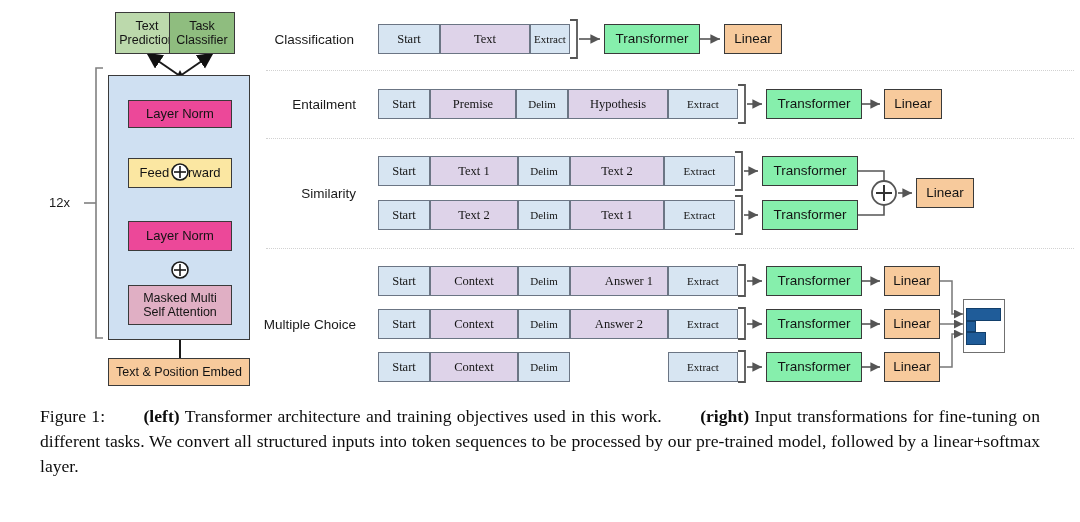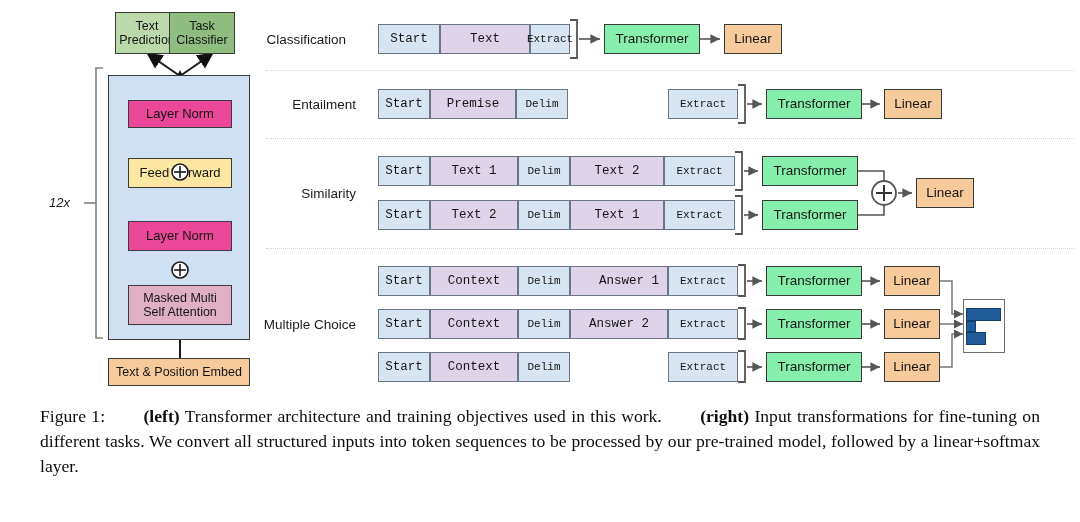--- a/index.html
+++ b/index.html
@@ -18,21 +18,21 @@
     display:flex;align-items:center;justify-content:center;
     text-align:center;line-height:1.12;
     font-family:"Liberation Sans", sans-serif;
     color:#141414;
   }
   .seg{
     position:absolute;box-sizing:border-box;
     border:1.2px solid #6b7584;
     display:flex;align-items:center;justify-content:center;
     font-size:12.5px;color:#141414;
-    font-family:Liberation Mono, monospace;
+    font-family:Liberation Serif, serif;
   }
   .c-blue{background:#d7e5f2;}
   .c-lav{background:#ded3e9;}
   .c-green{background:#86efac;}
   .c-green-l{background:#bcd9ac;}
   .c-green-d{background:#8fbd7f;}
   .c-orange{background:#f7ca9c;}
   .c-purple{background:#ec4899;}
   .c-yellow{background:#fbe7a2;}
   .c-pink{background:#e0afc4;}
@@ -176,40 +176,41 @@
       <line x1="174" y1="270" x2="186" y2="270" stroke="#1a1a1a" stroke-width="1.6"></line>
       <line x1="180" y1="264" x2="180" y2="276" stroke="#1a1a1a" stroke-width="1.6"></line>
     </g>
     <g>
       <circle cx="884" cy="193" r="12" fill="#ffffff" stroke="#555" stroke-width="1.8"></circle>
       <line x1="876" y1="193" x2="892" y2="193" stroke="#333" stroke-width="2"></line>
       <line x1="884" y1="185" x2="884" y2="201" stroke="#333" stroke-width="2"></line>
     </g>
   </svg>
 
-  <div class="x12" style="left:49px;top:195px;font-style:italic;">12x</div>
+  <div class="x12" style="left:49px;top:195px;">12x</div>
 
   <div class="dash" style="left:266px;top:70px;width:808px;"></div>
   <div class="dash" style="left:266px;top:138px;width:808px;"></div>
   <div class="dash" style="left:266px;top:248px;width:808px;"></div>
 
-  <div class="lbl rowlbl" style="left:196px;top:39px;width:150px;">Classification</div>
+  <div class="lbl rowlbl" style="left:204px;top:39px;width:150px;">Classification</div>
 
   <div class="seg c-blue" style="left:378px;top:24px;width:62px;height:30px;">Start</div>
   <div class="seg c-lav" style="left:440px;top:24px;width:90px;height:30px;">Text</div>
   <div class="seg c-blue" style="left:530px;top:24px;width:40px;height:30px;font-size:11px;">Extract</div>
 
   <div class="box c-green" style="left:604px;top:24px;width:96px;height:30px;font-size:13.5px;">Transformer</div>
   <div class="box c-orange" style="left:724px;top:24px;width:58px;height:30px;font-size:13.5px;">Linear</div>
 
   <div class="lbl rowlbl" style="left:206px;top:104px;width:150px;">Entailment</div>
 
   <div class="seg c-blue" style="left:378px;top:89px;width:52px;height:30px;">Start</div>
   <div class="seg c-lav" style="left:430px;top:89px;width:86px;height:30px;">Premise</div>
   <div class="seg c-blue" style="left:516px;top:89px;width:52px;height:30px;font-size:11px;">Delim</div>
+  <div class="seg c-lav" style="left:568px;top:89px;width:100px;height:30px;">Hypothesis</div>
   <div class="seg c-blue" style="left:668px;top:89px;width:70px;height:30px;font-size:11px;">Extract</div>
 
   <div class="box c-green" style="left:766px;top:89px;width:96px;height:30px;font-size:13.5px;">Transformer</div>
   <div class="box c-orange" style="left:884px;top:89px;width:58px;height:30px;font-size:13.5px;">Linear</div>
 
   <div class="lbl rowlbl" style="left:206px;top:193px;width:150px;">Similarity</div>
 
   <div class="seg c-blue" style="left:378px;top:156px;width:52px;height:30px;">Start</div>
   <div class="seg c-lav" style="left:430px;top:156px;width:88px;height:30px;">Text 1</div>
   <div class="seg c-blue" style="left:518px;top:156px;width:52px;height:30px;font-size:11px;">Delim</div>

